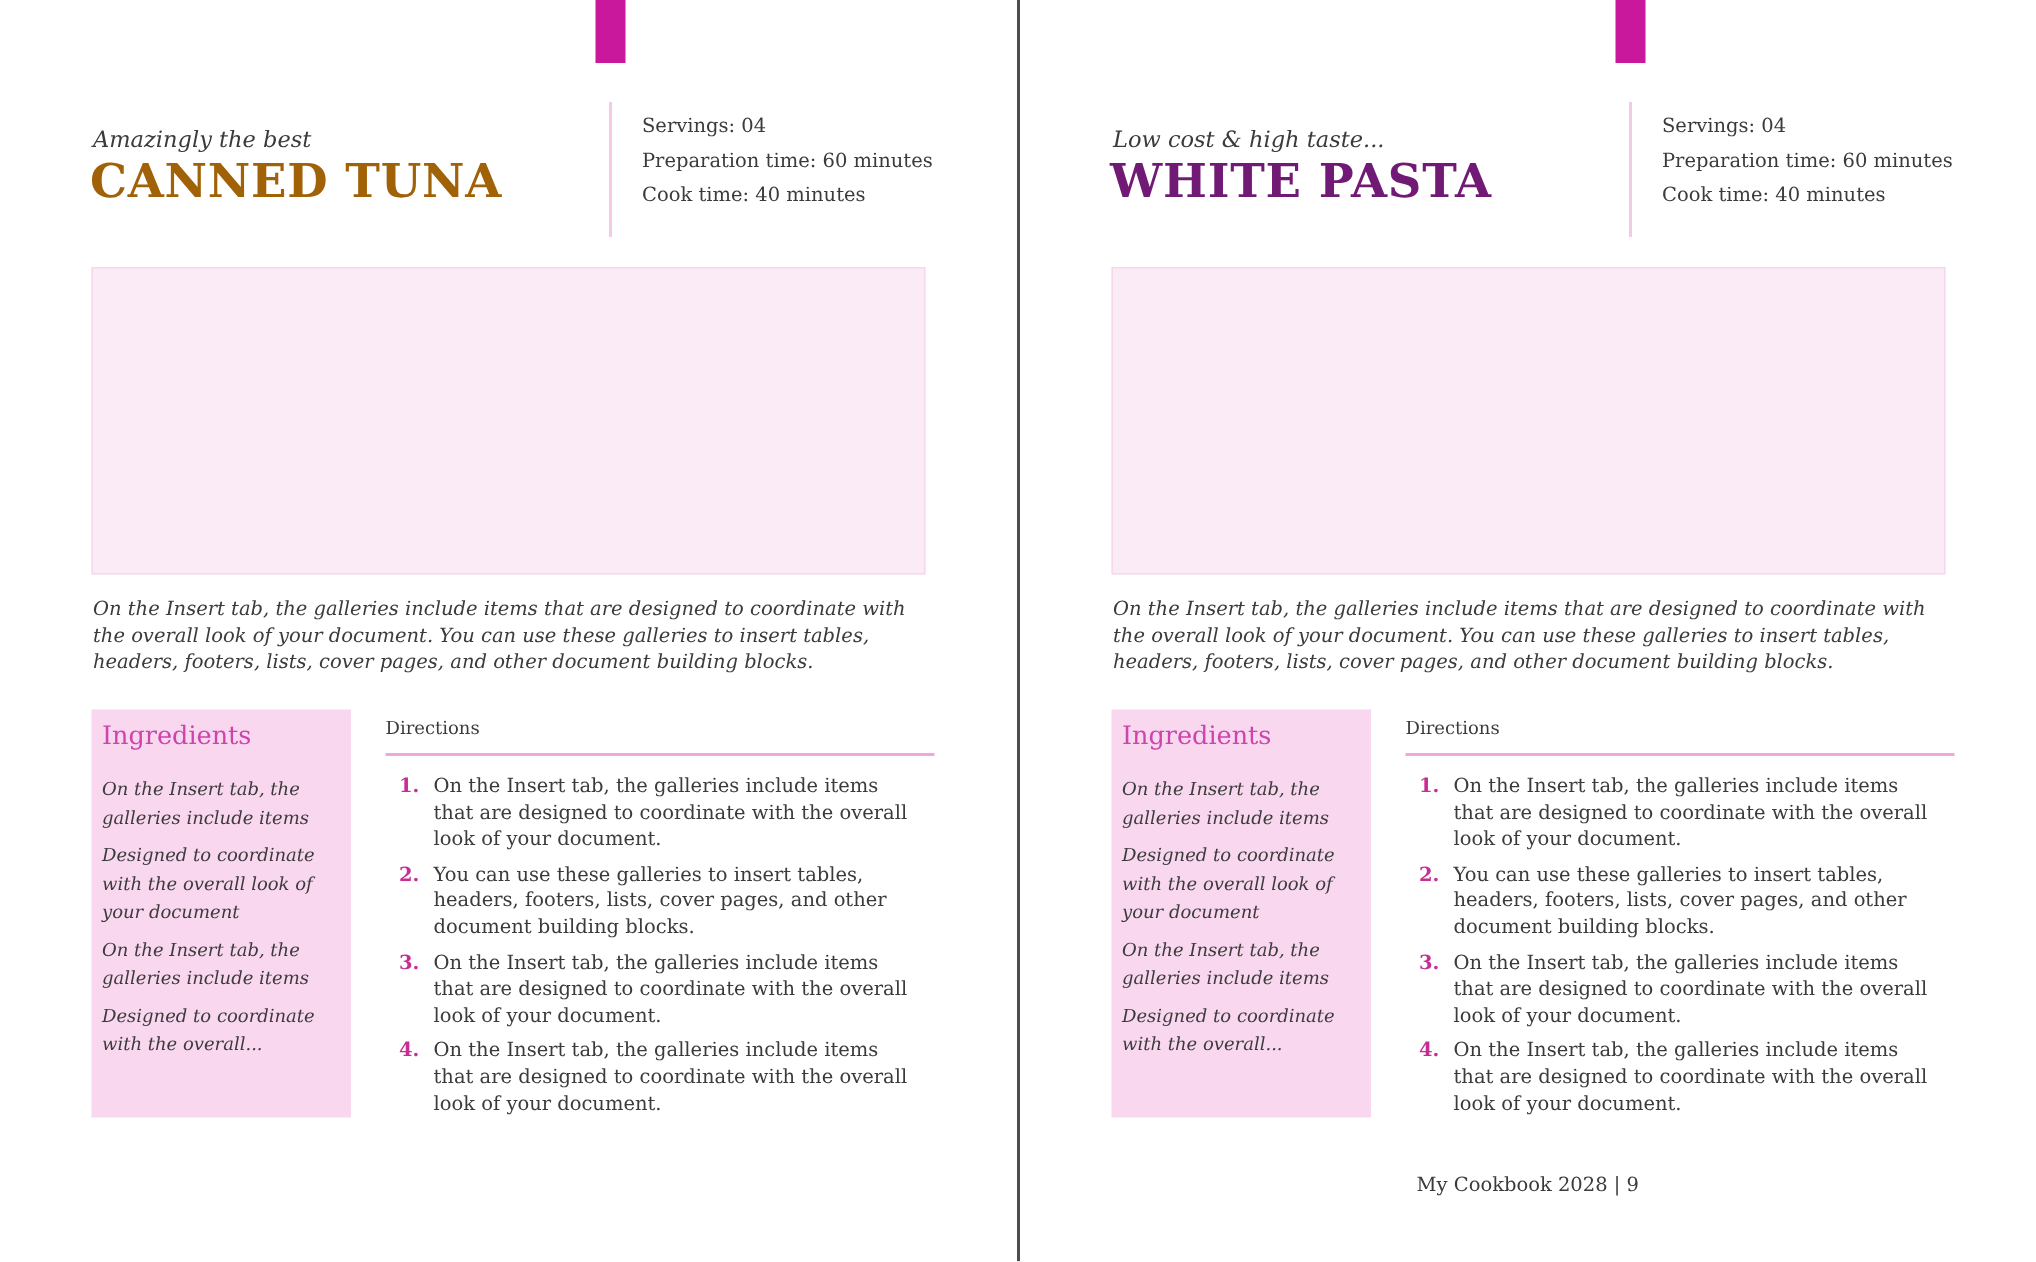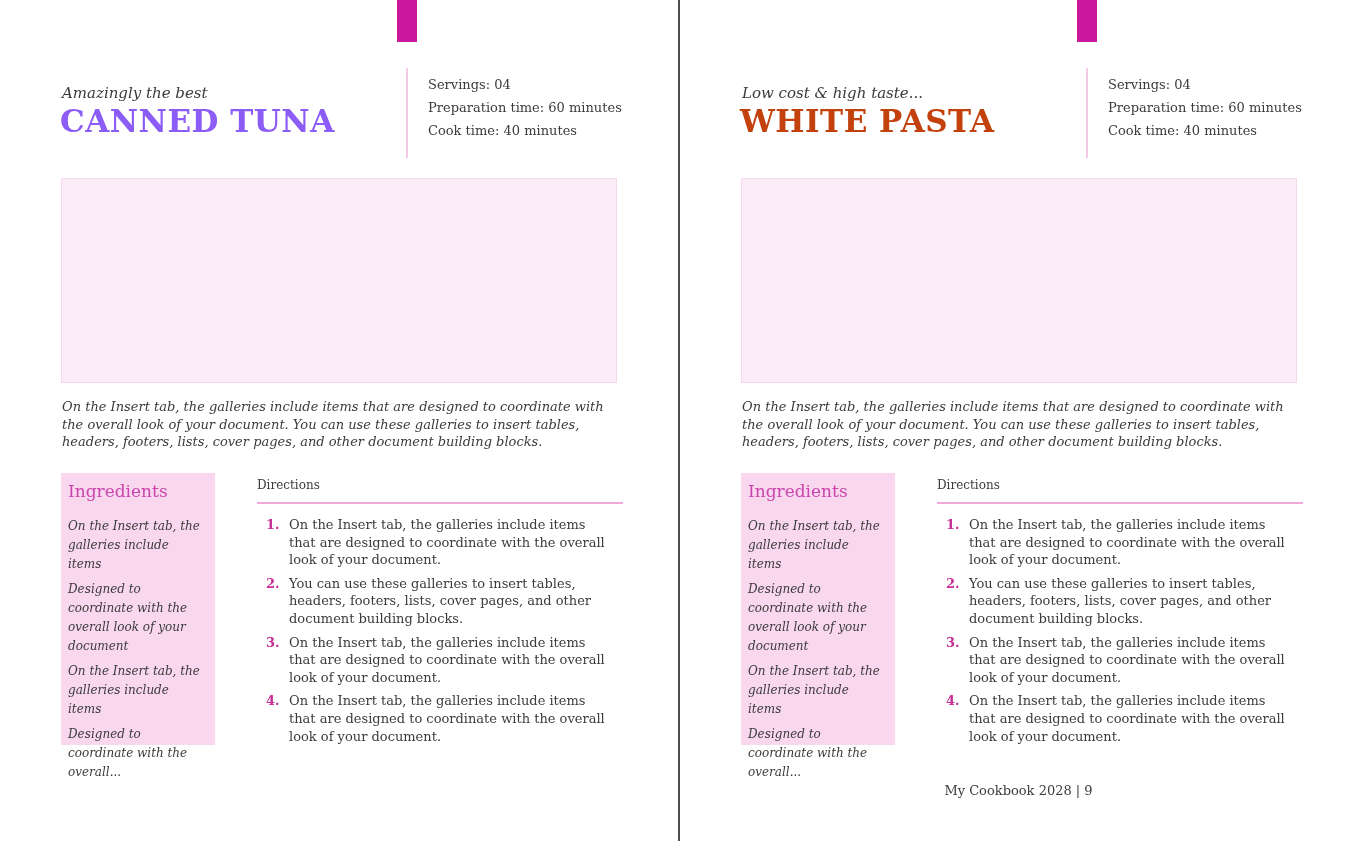--- a/index.html
+++ b/index.html
@@ -75,21 +75,21 @@
     left: 62px; top: 398px;
     width: 560px;
     font-size: 13px;
     font-style: italic;
     line-height: 17.6px;
     color: #3B3B3B;
   }
   .ingredients-box {
     position: absolute;
     left: 61px; top: 473px;
-    width: 154px; height: 272px;
+    width: 173px; height: 272px;
     background: #F8D7EF;
     box-sizing: border-box;
     padding: 8px 10px 0 7px;
   }
   .ingredients-title {
     font-size: 17px;
     color: #CB45AC;
     margin: 0 0 16px 0;
   }
   .ingredient-item {
@@ -143,21 +143,21 @@
   }
 </style>
 </head>
 <body>
 
 <div class="spread">
 
   <div class="page page-left">
     <div class="bookmark-tab"></div>
     <div class="tagline">Amazingly the best</div>
-    <div class="recipe-title" style="color: #8b5cf6;">CANNED TUNA</div>
+    <div class="recipe-title" style="color: #a16207;">CANNED TUNA</div>
     <div class="meta-vline"></div>
     <div class="meta-block">
       <div class="meta-line">Servings: 04</div>
       <div class="meta-line">Preparation time: 60 minutes</div>
       <div class="meta-line">Cook time: 40 minutes</div>
     </div>
     <div class="image-placeholder"></div>
     <div class="description">On the Insert tab, the galleries include items that are designed to coordinate with the overall look of your document. You can use these galleries to insert tables, headers, footers, lists, cover pages, and other document building blocks.</div>
 
     <div class="ingredients-box">
@@ -189,21 +189,21 @@
       </div>
     </div>
 
   </div>
 
   <div class="center-divider"></div>
 
   <div class="page page-right">
     <div class="bookmark-tab"></div>
     <div class="tagline">Low cost &amp; high taste...</div>
-    <div class="recipe-title" style="color: #c2410c;">WHITE PASTA</div>
+    <div class="recipe-title" style="color: #701a75;">WHITE PASTA</div>
     <div class="meta-vline"></div>
     <div class="meta-block">
       <div class="meta-line">Servings: 04</div>
       <div class="meta-line">Preparation time: 60 minutes</div>
       <div class="meta-line">Cook time: 40 minutes</div>
     </div>
     <div class="image-placeholder"></div>
     <div class="description">On the Insert tab, the galleries include items that are designed to coordinate with the overall look of your document. You can use these galleries to insert tables, headers, footers, lists, cover pages, and other document building blocks.</div>
 
     <div class="ingredients-box">

